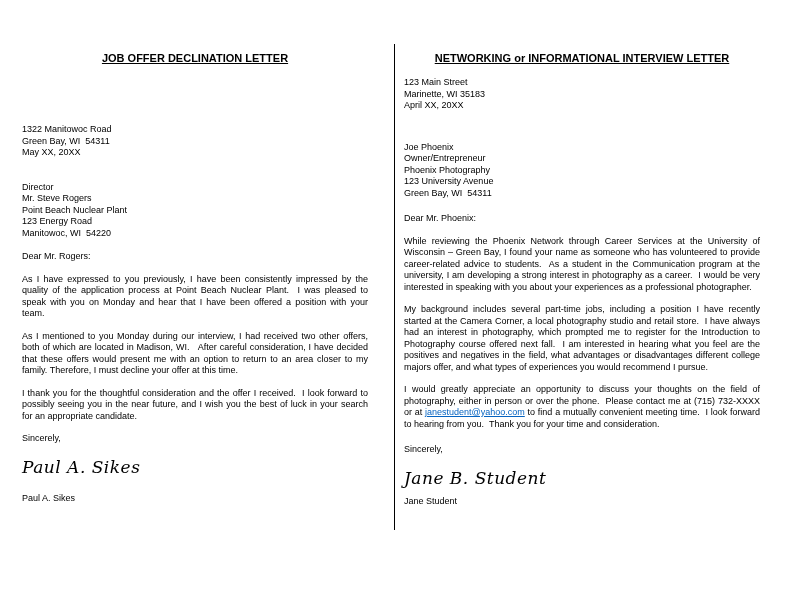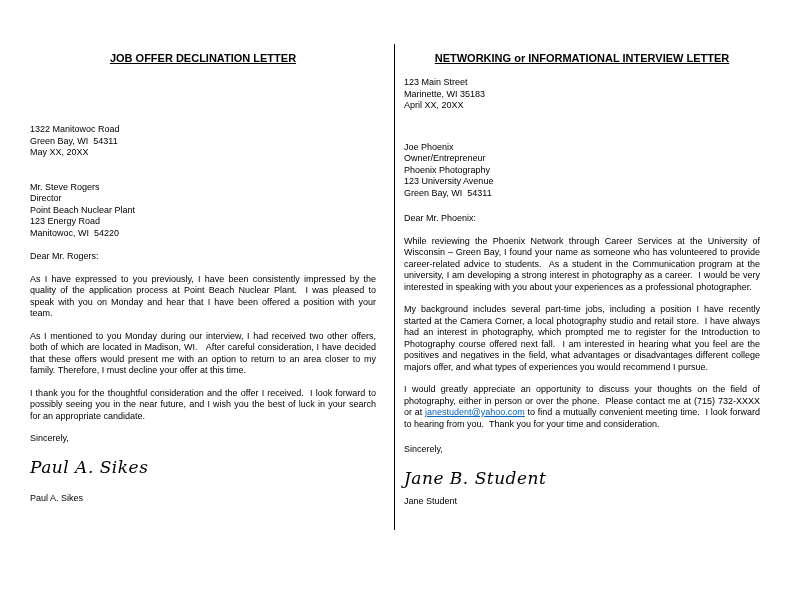--- a/index.html
+++ b/index.html
@@ -17,21 +17,21 @@
   }
   .divider {
     position: absolute;
     left: 394px;
     top: 44px;
     width: 1px;
     height: 486px;
     background: #000000;
   }
   .col { position: absolute; top: 52px; }
-  .col-left  { left: 30px;  width: 346px; }
+  .col-left  { left: 22px;  width: 346px; }
   .col-right { left: 404px; width: 356px; }
   .letter-title {
     text-align: center;
     font-weight: bold;
     text-decoration: underline;
     font-size: 11px;
     line-height: 13px;
     white-space: nowrap;
   }
   .block div { white-space: pre-wrap; }
@@ -66,22 +66,22 @@
   <div class="col col-left">
     <div class="letter-title">JOB OFFER DECLINATION LETTER</div>
 
     <div class="block sender">
       <div>1322 Manitowoc Road</div>
       <div>Green Bay, WI  54311</div>
       <div>May XX, 20XX</div>
     </div>
 
     <div class="block recipient">
+      <div>Director</div>
       <div>Mr. Steve Rogers</div>
-      <div>Director</div>
       <div>Point Beach Nuclear Plant</div>
       <div>123 Energy Road</div>
       <div>Manitowoc, WI  54220</div>
     </div>
 
     <div class="salutation">Dear Mr. Rogers:</div>
 
     <p class="para">As I have expressed to you previously, I have been consistently impressed by the quality of the application process at Point Beach Nuclear Plant.  I was pleased to speak with you on Monday and hear that I have been offered a position with your team.</p>
     <p class="para">As I mentioned to you Monday during our interview, I had received two other offers, both of which are located in Madison, WI.   After careful consideration, I have decided that these offers would present me with an option to return to an area closer to my family. Therefore, I must decline your offer at this time.</p>
     <p class="para">I thank you for the thoughtful consideration and the offer I received.  I look forward to possibly seeing you in the near future, and I wish you the best of luck in your search for an appropriate candidate.</p>

